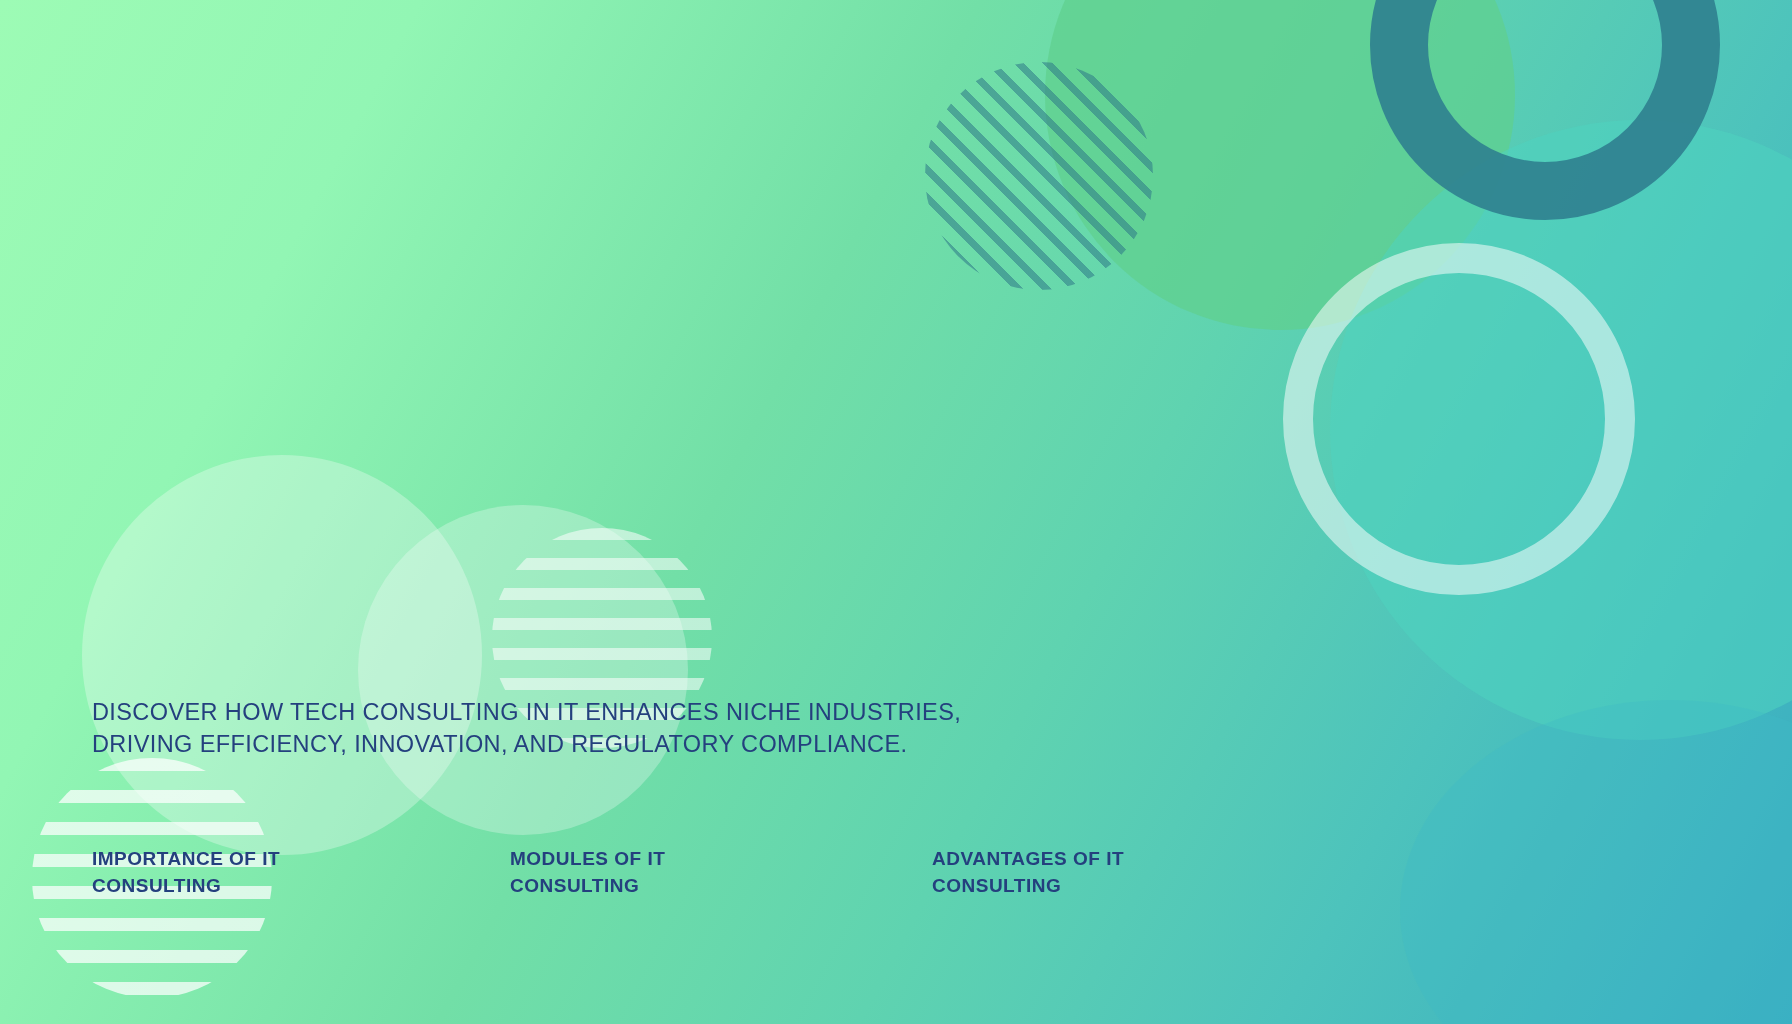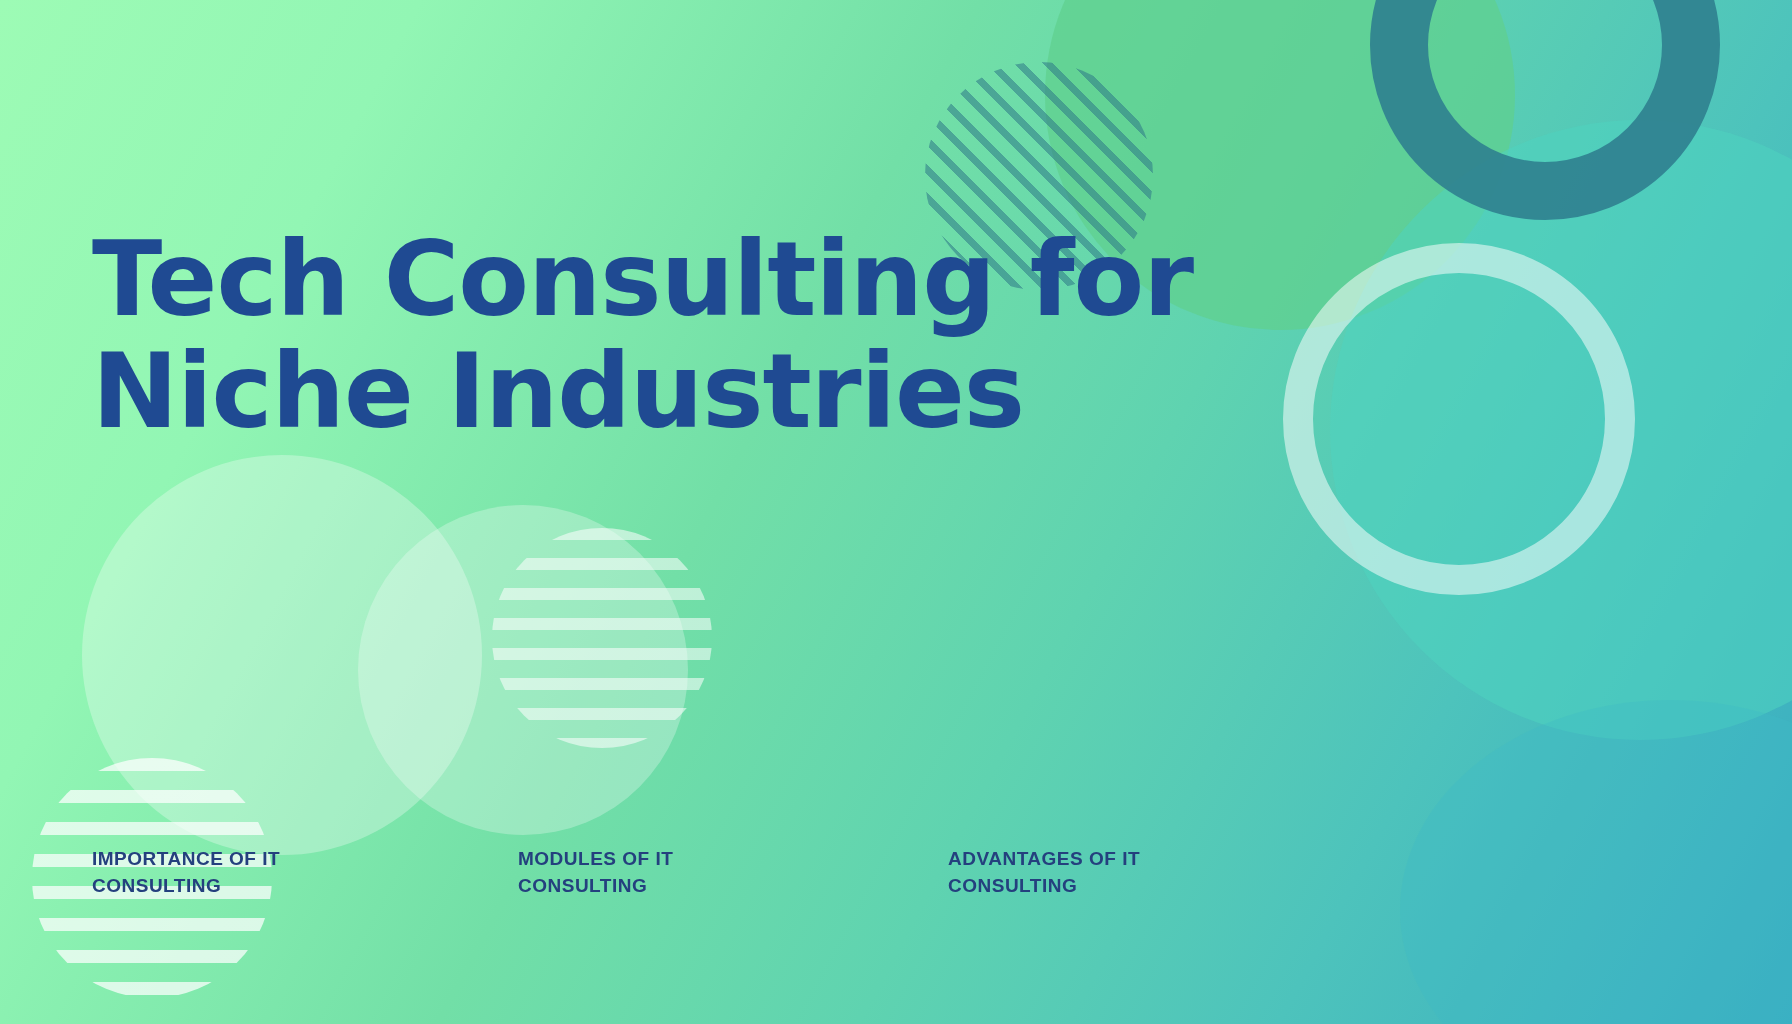--- a/index.html
+++ b/index.html
@@ -97,21 +97,21 @@
   .subtitle{
     position:absolute;left:92px;top:672px;width:960px;
     color:#24407E;
     font-family:"Liberation Sans",sans-serif;
     font-weight:400;font-size:23.5px;line-height:32px;
     letter-spacing:.4px;text-transform:uppercase;
     white-space:pre-line;
   }
   .labels{
     position:absolute;left:92px;top:845px;width:1300px;
-    display:flex;gap:16px;
+    display:flex;gap:8px;
   }
   .label{
     color:#24407E;
     font-family:"Liberation Sans",sans-serif;
     font-weight:700;font-size:19px;line-height:27px;
     letter-spacing:.5px;text-transform:uppercase;
     white-space:pre-line;
   }
   .label-1{width:410px;}
   .label-2{width:380px;}
@@ -143,23 +143,22 @@
     </div>
 
     <div class="circ-horz circ-h-mid">
       <div class="stripes"></div>
     </div>
 
   </div>
 
   <div class="content">
 
-    <h1 class="title">Tech Consulting for
-Niche Industries</h1>
 
+    <p class="subtitle">Discover how Tech Consulting in IT enhances niche industries, driving efficiency, innovation, and regulatory compliance.</p>
 
     <div class="labels">
       <div class="label label-1">Importance of IT
 Consulting</div>
       <div class="label label-2">Modules of IT
 Consulting</div>
       <div class="label label-3">Advantages of IT
 Consulting</div>
     </div>
 

